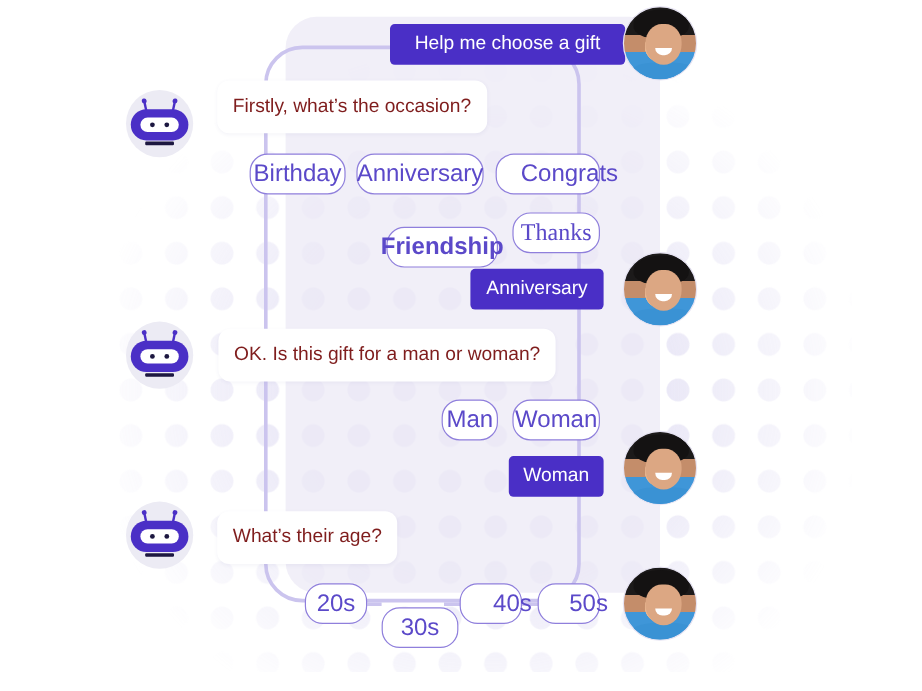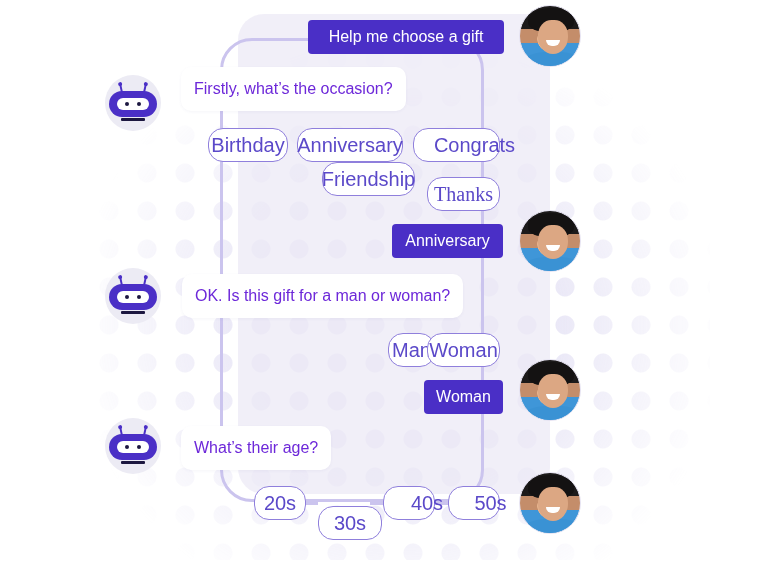--- a/index.html
+++ b/index.html
@@ -52,21 +52,21 @@
       border: 1px solid #e6e3f2;
     }
     .avatar-user .hair { position: absolute; left: 8px; top: 2px; width: 46px; height: 24px; background: #141212; border-radius: 50% 50% 40% 40%; }
     .avatar-user .face { position: absolute; left: 18px; top: 14px; width: 30px; height: 34px; background: #dca783; border-radius: 45% 45% 50% 50%; }
     .avatar-user .smile { position: absolute; left: 26px; top: 34px; width: 14px; height: 6px; background: #ffffff; border-radius: 0 0 8px 8px; }
     .avatar-user .shirt { position: absolute; left: 4px; top: 46px; width: 58px; height: 24px; background: #3a92d4; border-radius: 40% 40% 0 0; }
 
     .bubble-bot {
       position: absolute; height: 44px; padding: 0 13px; background: #ffffff;
       border-radius: 10px; display: flex; align-items: center;
-      font-size: 16px; color: #6d28d9; box-shadow: 0 1px 3px rgba(90,80,150,0.06);
+      font-size: 16px; color: #7f1d1d; box-shadow: 0 1px 3px rgba(90,80,150,0.06);
       white-space: nowrap;
     }
     .bubble-user {
       position: absolute; height: 34px; padding: 0 14px; background: #4a2fc6;
       border-radius: 4px; display: flex; align-items: center; justify-content: center;
       font-size: 16px; color: #ffffff; white-space: nowrap;
     }
     .option {
       position: absolute; height: 34px; background: #ffffff;
       border: 1.5px solid #8f7fdc; border-radius: 15px;
@@ -75,21 +75,21 @@
     }
     .connector { position: absolute; height: 3px; background: #cbc4ee; top: 502px; }
   </style>
 </head>
 <body>
 
 <div class="dots"></div>
 <div class="panel"></div>
 <div class="phone-frame"></div>
 
-<div class="bubble-user" style="left:308px; top:20px; width:196px;">Help me choose a gift</div>
+<div class="bubble-user" style="left:325px; top:20px; width:196px;">Help me choose a gift</div>
 <div class="avatar-user" style="left:519px; top:5px;">
   <div class="shirt"></div>
     <div class="hair"></div>
     <div class="face"></div>
     <div class="smile"></div>
 </div>
 
 <div class="avatar-bot" style="left:105px; top:75px;">
   <div class="bot">
     <div class="ant l"></div>
@@ -101,21 +101,21 @@
         </div>
       </div>
     <div class="mouth"></div>
   </div>
 </div>
 <div class="bubble-bot" style="left:181px; top:67px;">Firstly, what’s the occasion?</div>
 
 <div class="option" style="left:208px; top:128px; width:80px;">Birthday</div>
 <div class="option" style="left:297px; top:128px; width:106px;">Anniversary</div>
 <div class="option" style="left:413px; top:128px; width:87px;padding-left:36px;">Congrats</div>
-<div class="option" style="left:322px; top:162px; width:93px;">Friendship</div>
+<div class="option" style="left:322px; top:189px; width:93px;font-weight:bold;">Friendship</div>
 <div class="option" style="left:427px; top:177px; width:73px;font-family:Liberation Serif, serif;">Thanks</div>
 
 <div class="bubble-user" style="left:392px; top:224px; width:111px;">Anniversary</div>
 <div class="avatar-user" style="left:519px; top:210px;">
   <div class="shirt"></div>
     <div class="hair"></div>
     <div class="face"></div>
     <div class="smile"></div>
 </div>
 
@@ -127,21 +127,21 @@
         <div class="visor">
           <div class="eye l"></div>
           <div class="eye r"></div>
         </div>
       </div>
     <div class="mouth"></div>
   </div>
 </div>
 <div class="bubble-bot" style="left:182px; top:274px;">OK. Is this gift for a man or woman?</div>
 
-<div class="option" style="left:388px; top:333px; width:47px;">Man</div>
+<div class="option" style="left:368px; top:333px; width:47px;">Man</div>
 <div class="option" style="left:427px; top:333px; width:73px;">Woman</div>
 
 <div class="bubble-user" style="left:424px; top:380px; width:79px;">Woman</div>
 <div class="avatar-user" style="left:519px; top:359px;">
   <div class="shirt"></div>
     <div class="hair"></div>
     <div class="face"></div>
     <div class="smile"></div>
 </div>
 

